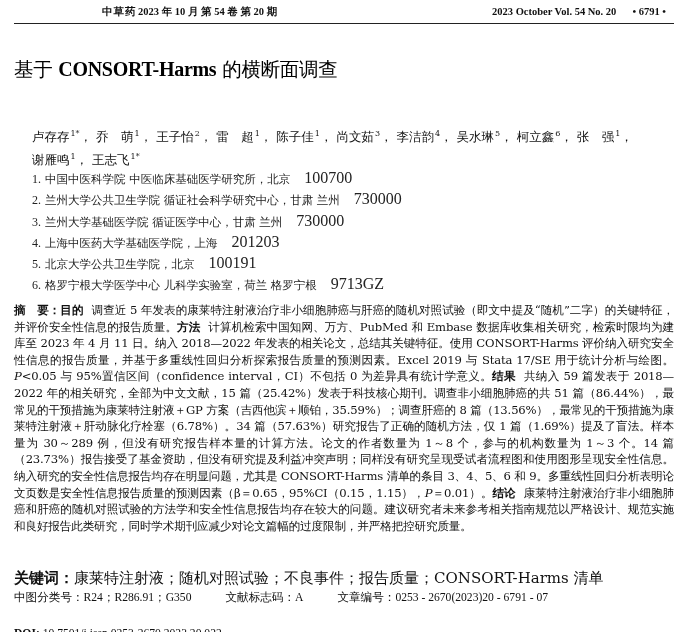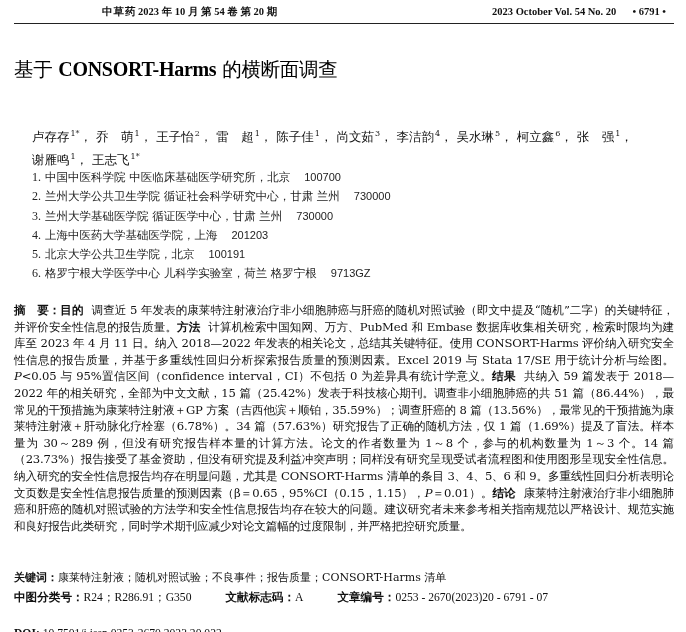--- a/index.html
+++ b/index.html
@@ -35,44 +35,44 @@
   .authors .author { white-space: nowrap; }
 
   .affiliations {
     position: absolute; left: 32px; top: 168px; width: 600px;
     font-size: 11.5px; line-height: 19.3px;
     font-family: "DejaVu Sans", "Liberation Sans", sans-serif;
     color: #222;
   }
   .affiliations .aff { white-space: nowrap; }
   .affiliations .num { font-family: "Liberation Serif", serif; font-size: 12px; margin-right: 4px; }
-  .affiliations .code { font-family: Liberation Sans, sans-serif; font-size: 11px; margin-left: 14px; text-align: center; }
+  .affiliations .code { font-family: Liberation Serif, serif; font-size: 16px; margin-left: 14px; text-align: center; }
 
   .abstract {
     position: absolute; left: 14px; top: 302px; width: 660px;
     font-size: 11.6px; line-height: 16.6px; text-align: justify;
     font-family: "DejaVu Serif", serif; color: #111;
     letter-spacing: -0.15px;
   }
   .abstract .label { font-family: "DejaVu Sans", sans-serif; font-weight: bold; }
   .abstract .section { font-family: "DejaVu Sans", sans-serif; font-weight: bold; margin-right: 8px; }
 
   .keywords {
     position: absolute; left: 14px; top: 570px; width: 660px;
-    font-size: 11px; line-height: 16px;
+    font-size: 15px; line-height: 16px;
     font-family: "DejaVu Serif", serif;
   }
   .keywords .label { font-family: "DejaVu Sans", sans-serif; font-weight: bold; }
 
   .classification {
     position: absolute; left: 14px; top: 589px; width: 660px;
     font-size: 11.6px; line-height: 16px;
     font-family: "Liberation Serif", serif;
   }
-  .classification .label { font-family: "DejaVu Sans", sans-serif; font-weight: bold; }
+  .classification .label { font-family: "DejaVu Sans", sans-serif; font-weight: normal; }
   .classification .item { display: inline-block; }
   .classification .item + .item { margin-left: 34px; }
 
   .doi {
     position: absolute; left: 14px; top: 607px; width: 660px;
     font-size: 11.6px; line-height: 16px;
     font-family: "Liberation Serif", serif;
     margin-top: 19px;
   }
   .doi .label { font-weight: bold; }

